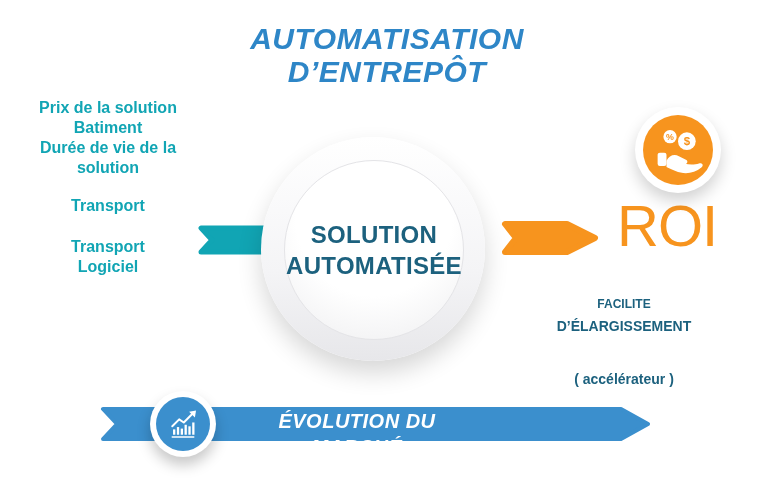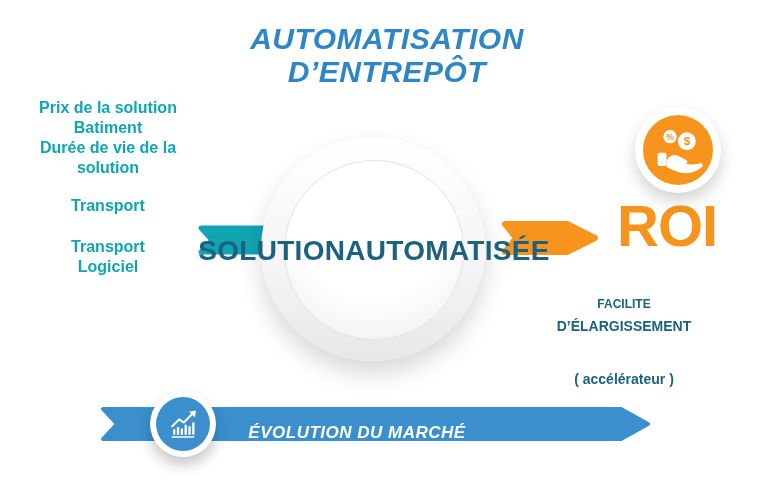--- a/index.html
+++ b/index.html
@@ -30,49 +30,49 @@
   
   .circle-outer{
     position:absolute;left:261px;top:137px;width:224px;height:224px;border-radius:50%;
     background:linear-gradient(180deg,#ffffff 0%,#f4f4f6 60%,#e7e7ea 100%);
     box-shadow:0 12px 24px rgba(0,0,0,.16);z-index:2;
   }
   .circle-inner{
     position:absolute;left:284px;top:160px;width:178px;height:178px;border-radius:50%;
     background:radial-gradient(circle at 50% 32%,#ffffff 52%,#ededef 100%);
     border:1px solid #e4e4e7;z-index:3;
-    display:flex;align-items:center;justify-content:center;
-    color:#1C617E;font-weight:bold;font-size:28px;line-height:31px;letter-spacing:.3px;text-align:center;
+    display:flex;flex-direction:column;align-items:center;justify-content:center;
+    color:#1C617E;font-weight:bold;font-size:24px;line-height:31px;letter-spacing:.3px;text-align:center;
   }
   
   .roi-label{
     position:absolute;left:617px;top:196px;width:150px;
-    color:#F7941E;font-weight:bold;font-size:58px;line-height:60px;letter-spacing:-1px;
+    color:#F7941E;font-weight:normal;font-size:58px;line-height:60px;letter-spacing:-1px;
   }
   .facility{
     position:absolute;left:522px;top:293px;width:204px;text-align:center;
     color:#1C617E;font-weight:bold;
   }
   .facility .l1{font-size:12px;line-height:22px;}
   .facility .l2{font-size:14px;line-height:22px;}
   .facility .l3{font-size:14px;line-height:20px;margin-top:32px;}
   
   .hand-badge-outer{
     position:absolute;left:635px;top:107px;width:86px;height:86px;border-radius:50%;
     background:#ffffff;box-shadow:0 8px 16px rgba(0,0,0,.18);z-index:2;
   }
   .hand-badge-inner{
     position:absolute;left:643px;top:115px;width:70px;height:70px;border-radius:50%;
     background:#F7941E;z-index:3;display:flex;align-items:center;justify-content:center;
   }
   
   .banner-svg{position:absolute;left:100px;top:405px;z-index:1;}
   .banner-label{
-    position:absolute;left:232px;top:420px;width:250px;text-align:center;z-index:2;
-    color:#ffffff;font-weight:bold;font-style:italic;font-size:17px;line-height:26px;letter-spacing:.5px;
+    position:absolute;left:232px;top:408px;width:250px;text-align:center;z-index:2;
+    color:#ffffff;font-weight:bold;font-style:italic;font-size:20px;line-height:26px;letter-spacing:.5px;
   }
   .growth-badge-outer{
     position:absolute;left:150px;top:391px;width:66px;height:66px;border-radius:50%;
     background:#ffffff;box-shadow:0 8px 14px rgba(0,0,0,.22);z-index:2;
   }
   .growth-badge-inner{
     position:absolute;left:156px;top:397px;width:54px;height:54px;border-radius:50%;
     background:#3B8FCD;z-index:3;display:flex;align-items:center;justify-content:center;
   }
 </style>

